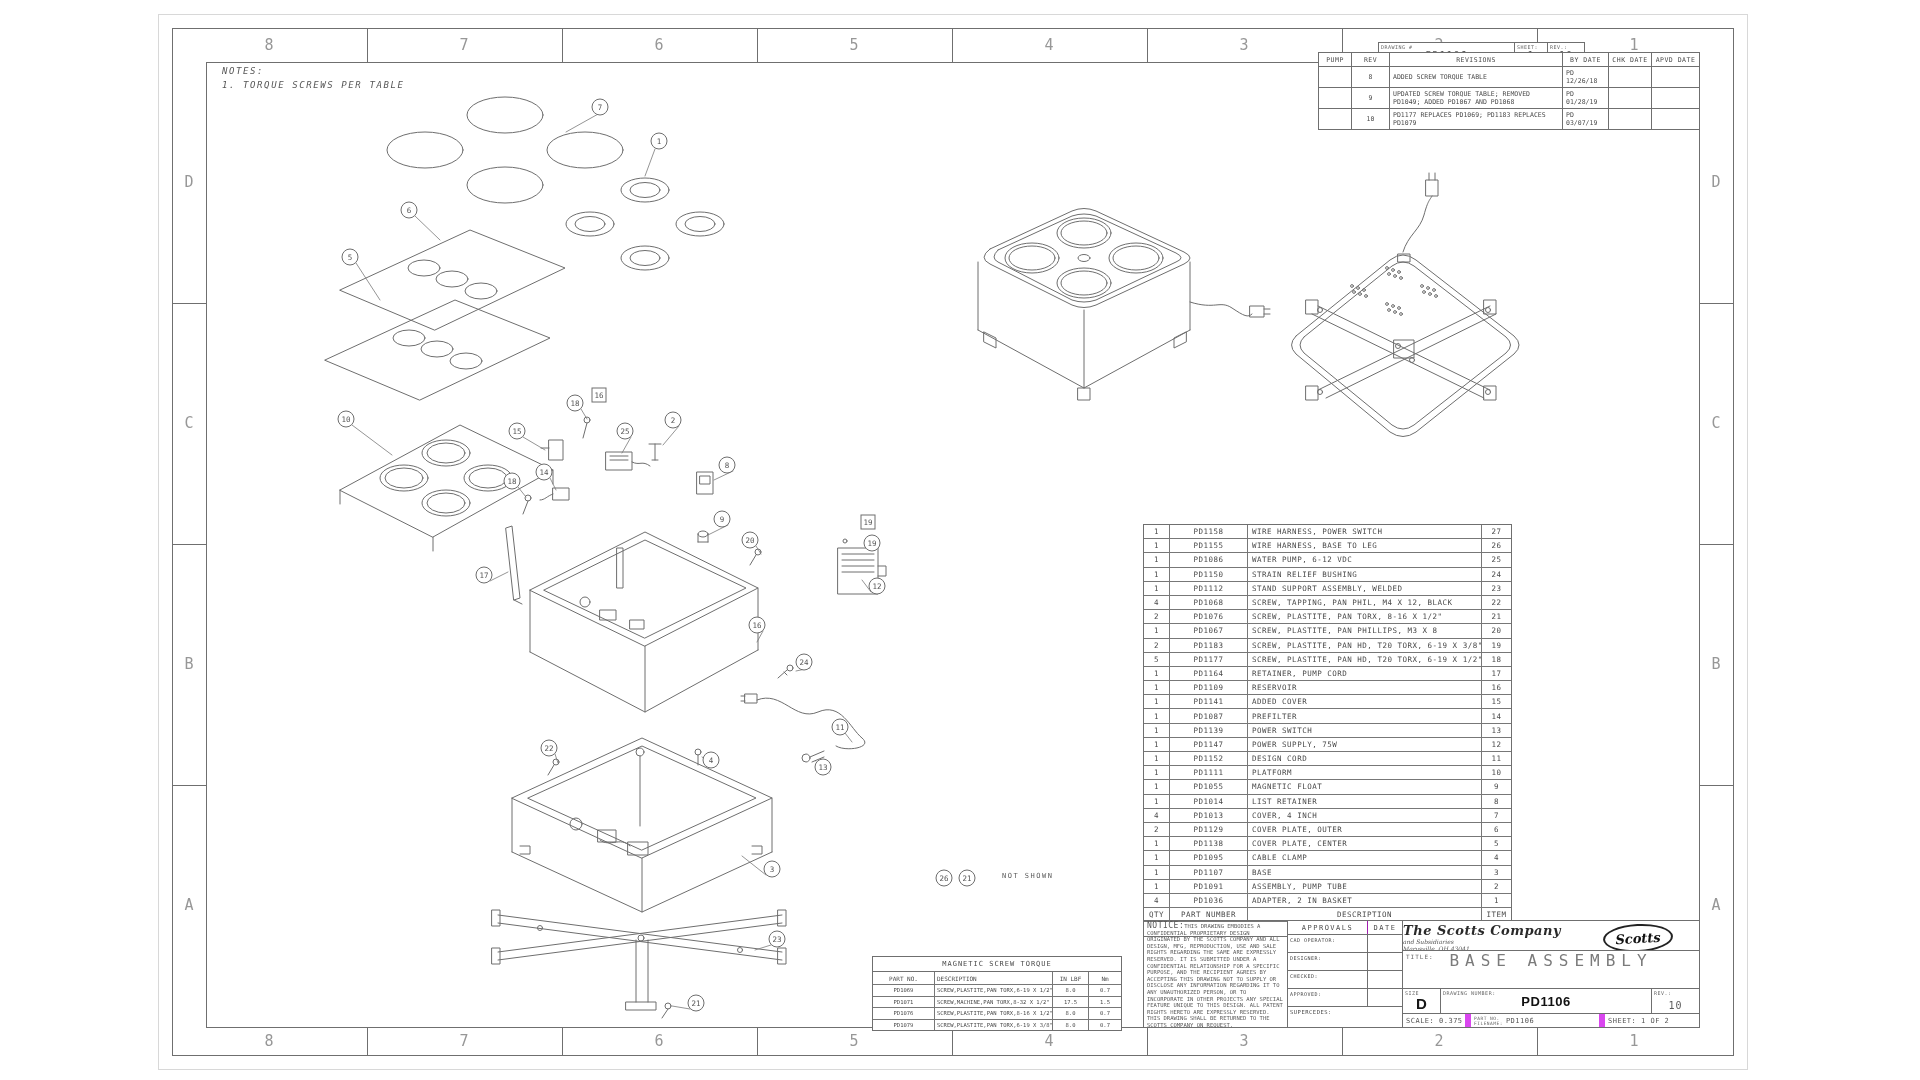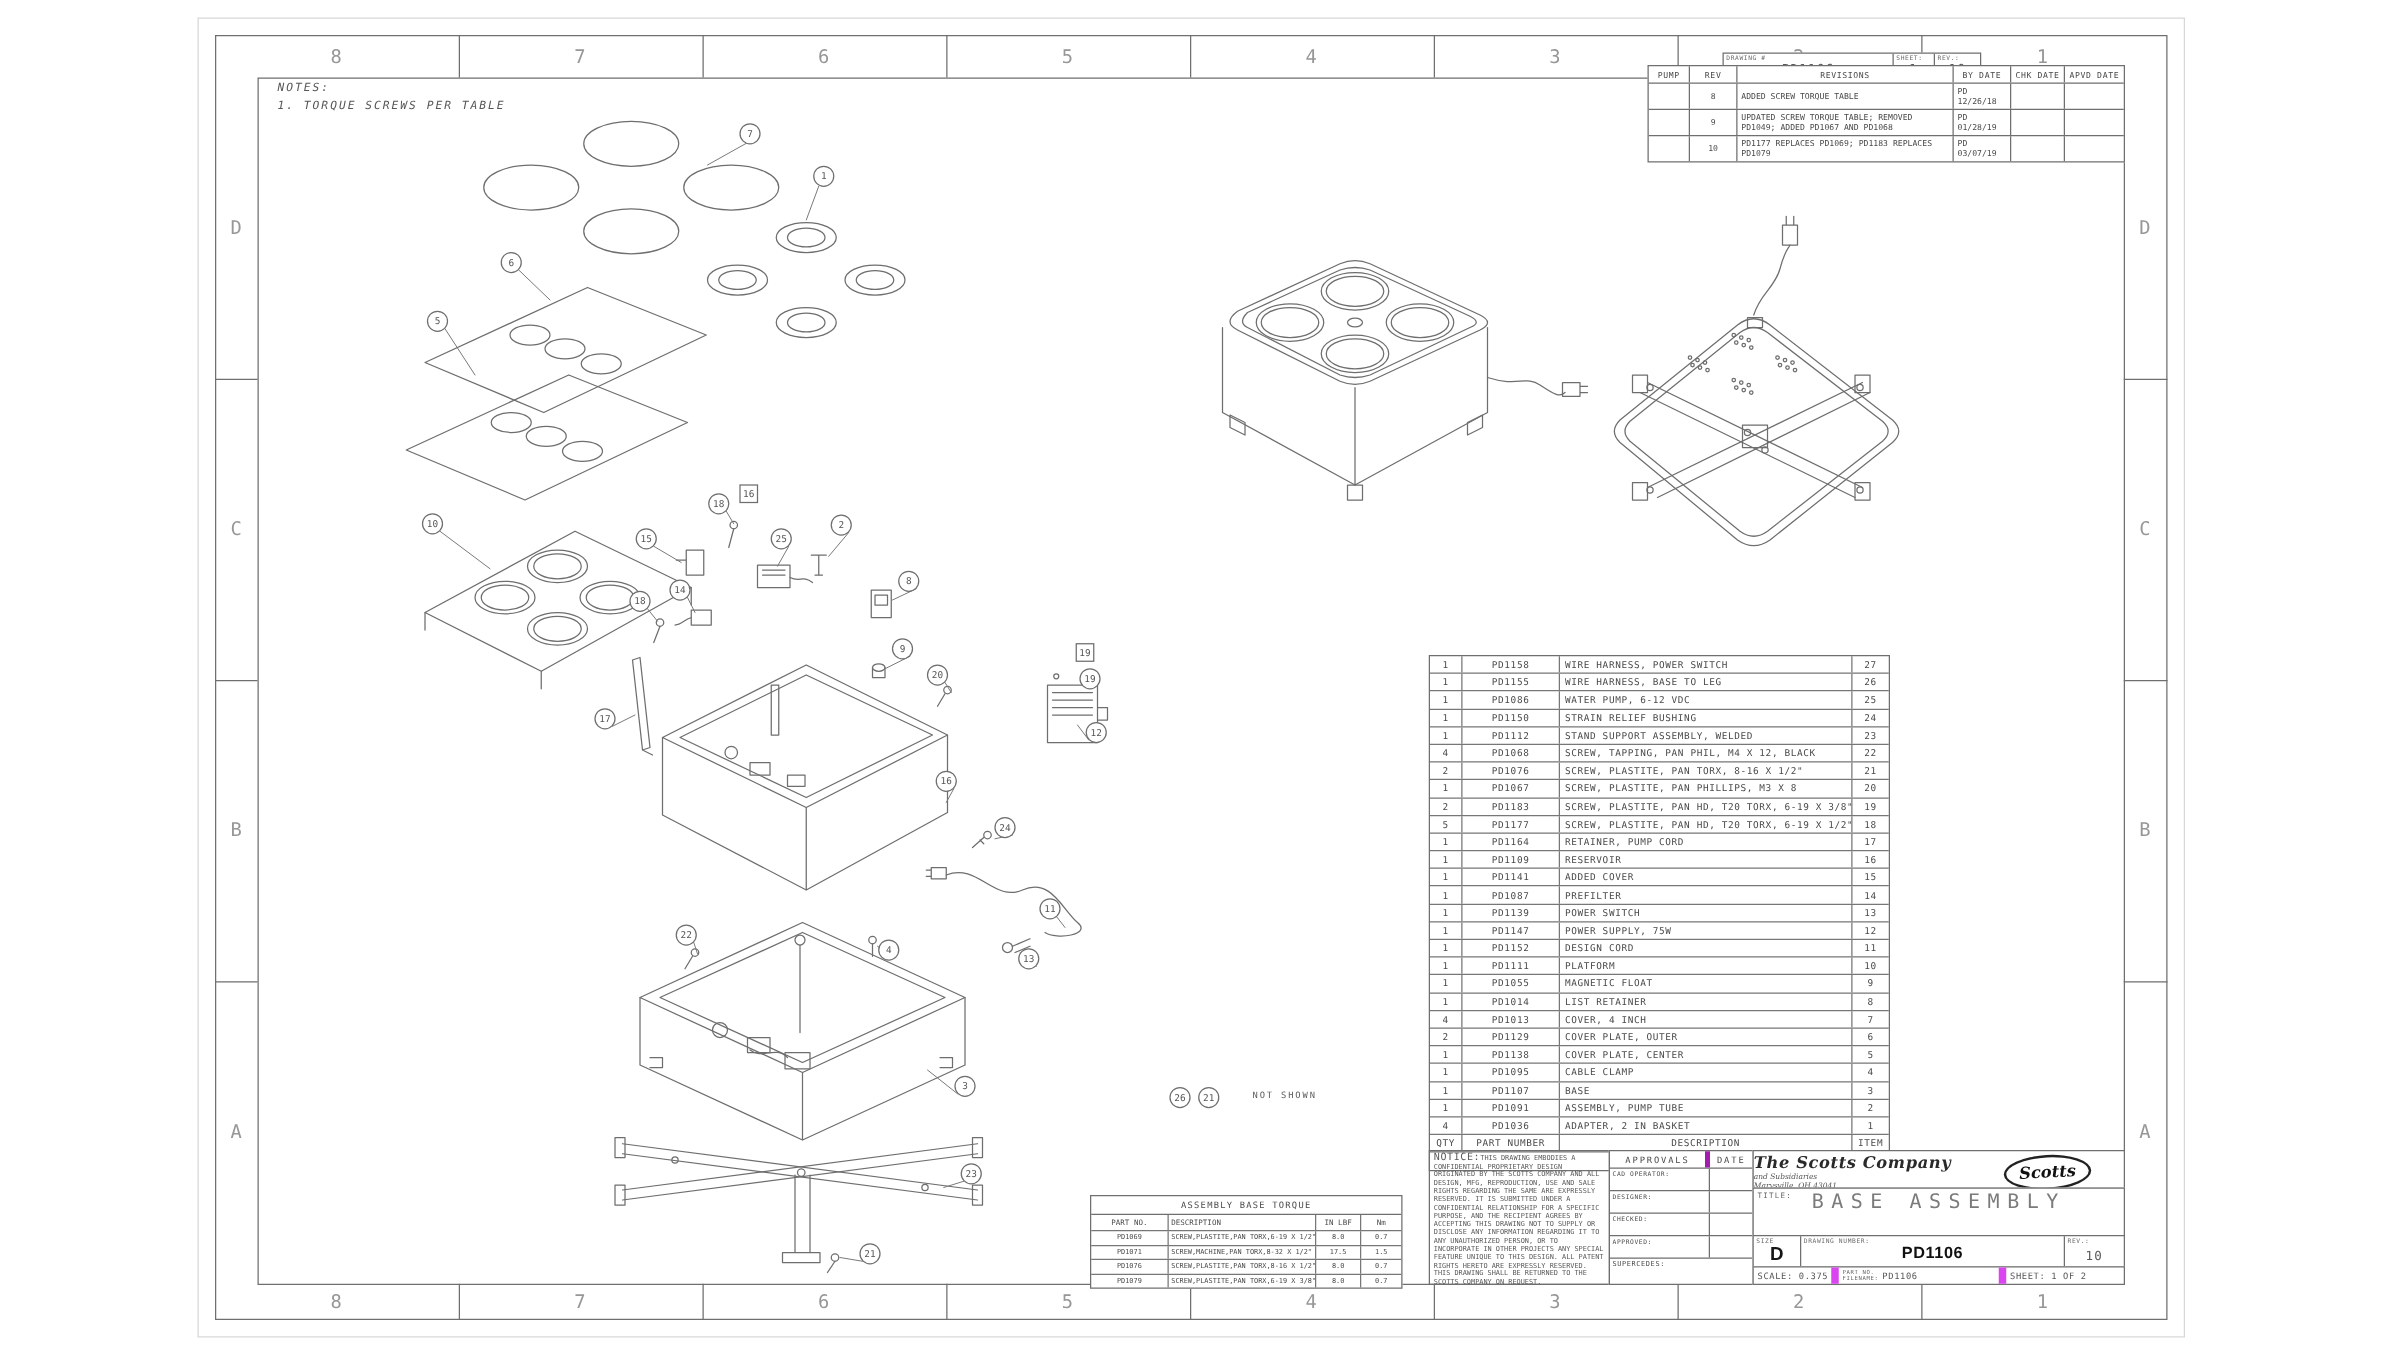--- a/index.html
+++ b/index.html
@@ -43,21 +43,21 @@
   .tq-row>span:last-child{border-right:none;}
   .tq-row>span.d{justify-content:flex-start;padding-left:2px;}
   .tq-head{height:12px;}
   .tq-head>span{font-size:6px;}
   
   .notice{left:1143px;top:920px;width:145px;height:108px;border:1px solid #6f6f6f;padding:2px 3px;font-size:5.5px;line-height:6.6px;color:#5a5a5a;text-align:left;}
   .notice b{font-size:8px;font-weight:normal;letter-spacing:0.5px;}
   
   .appr{left:1287px;top:920px;width:116px;height:108px;border:1px solid #6f6f6f;background:#fff;}
   .ap-head{display:grid;grid-template-columns:80px 1fr;height:13px;border-bottom:1px solid #6f6f6f;}
-  .ap-head>span{border-right:4px solid #a21caf;display:flex;align-items:center;justify-content:center;font-size:7px;letter-spacing:1.5px;}
+  .ap-head>span{border-right:1px solid #a21caf;display:flex;align-items:center;justify-content:center;font-size:7px;letter-spacing:1.5px;}
   .ap-head>span:last-child{border-right:none;}
   .ap-row{display:grid;grid-template-columns:80px 1fr;height:17px;border-bottom:1px solid #6f6f6f;}
   .ap-row>span{border-right:1px solid #6f6f6f;font-size:5px;padding:2px 0 0 2px;letter-spacing:0.5px;}
   .ap-row>span:last-child{border-right:none;}
   .ap-sup{height:26px;font-size:5.5px;padding:2px 0 0 2px;letter-spacing:0.5px;}
   
   .tb{border:1px solid #6f6f6f;background:#fff;}
   .company{left:1402px;top:920px;width:298px;height:31px;display:flex;}
   .co-text{width:200px;text-align:left;padding-top:2px;font-family:"DejaVu Serif",serif;font-style:italic;color:#2a2a2a;}
   .co-name{font-size:13px;font-weight:bold;letter-spacing:0.5px;}
@@ -665,21 +665,21 @@
       <div class="pl-row">
         <span>QTY</span>
         <span>PART NUMBER</span>
         <span>DESCRIPTION</span>
         <span>ITEM</span>
       </div>
       <div class="pl-foot">PARTS LIST</div>
     </div>
 
   <div class="abs torque" id="torque-table">
-      <div class="tq-title">ASSEMBLY BASE TORQUE</div>
+      <div class="tq-title">MAGNETIC SCREW TORQUE</div>
       <div class="tq-row tq-head">
         <span>PART NO.</span>
         <span class="d">DESCRIPTION</span>
         <span>IN LBF</span>
         <span>Nm</span>
       </div>
       <div class="tq-row">
         <span>PD1069</span>
         <span class="d">SCREW,PLASTITE,PAN TORX,6-19 X 1/2"</span>
         <span>8.0</span>

